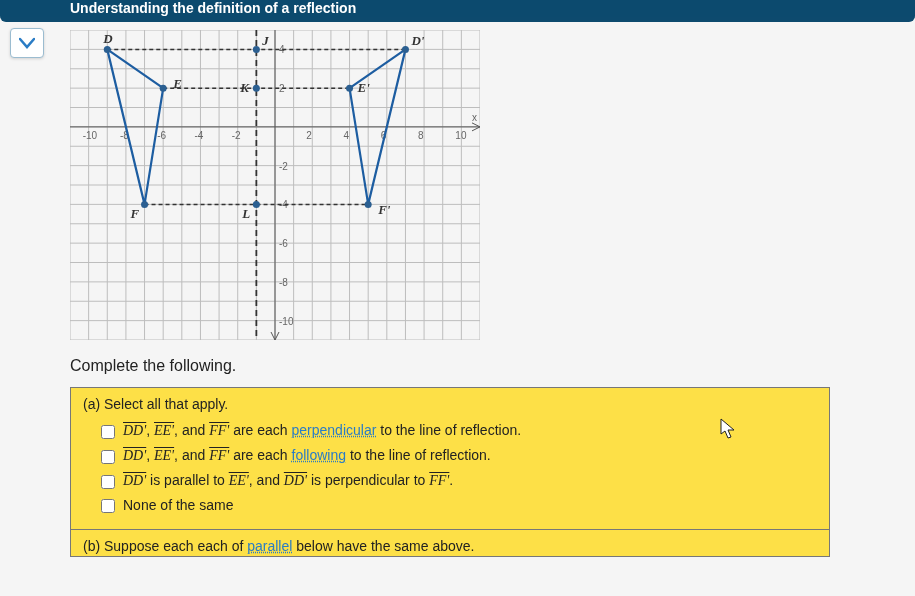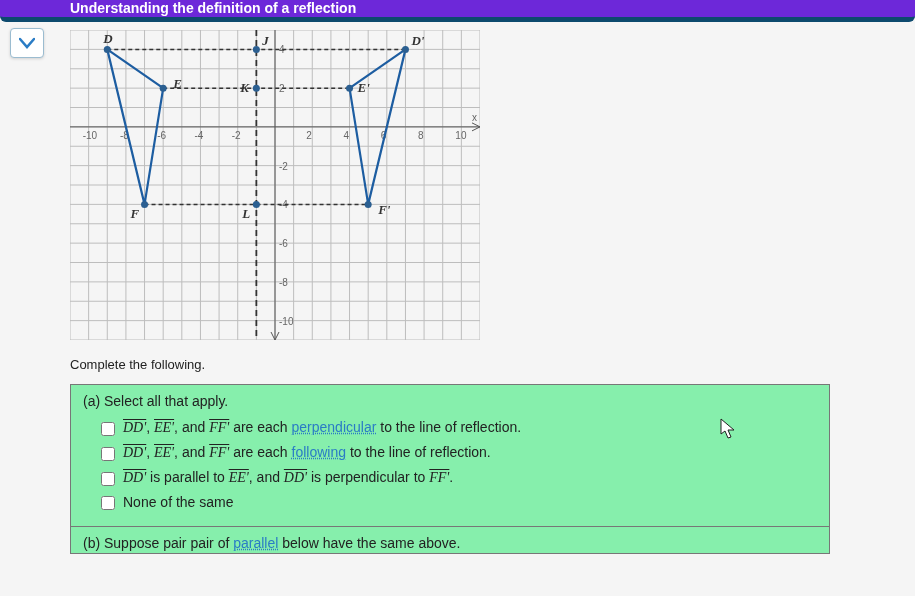--- a/index.html
+++ b/index.html
@@ -7,21 +7,21 @@
     font-family: Arial, Helvetica, sans-serif;
     background: #f5f5f5;
     width: 915px;
     height: 596px;
     overflow: hidden;
     position: relative;
     font-size: 14px;
     color: #333;
   }
   .header-bar {
-    background: #6d28d9;
+    background: #0c4a6e;
     color: #fff;
     height: 22px;
     font-size: 14px;
     font-weight: 700;
     padding-left: 70px;
     display: flex;
     align-items: flex-start;
     border-bottom: 5px solid #0d4a6e;
     border-radius: 0 0 6px 6px;
     position: relative;
@@ -44,26 +44,26 @@
   }
   .content {
     padding: 8px 30px 0 70px;
   }
   .graph-wrap {
     width: 410px;
     margin-bottom: 14px;
   }
   .instruction {
     margin: 8px 0 12px 0;
-    font-size: 13px;
+    font-size: 16px;
     color: #222;
   }
   .question-box {
     border: 1px solid #777;
-    background: #86efac;
+    background: #fde047;
     padding: 0;
     width: 760px;
   }
   .part {
     padding: 8px 12px 8px 12px;
   }
   .part + .part { border-top: 1px solid #777; }
   .part-label { font-size: 14px; margin-bottom: 10px; color:#222;}
   .opt { display:flex; align-items:flex-end; gap:8px; margin: 4px 0 8px 18px; font-size:14px; color:#222;}
   .opt input { width:14px; height:14px; }
@@ -218,21 +218,21 @@
       </label>
 
       <label class="opt">
         <input type="checkbox" style="">
         <span>None of the same</span>
       </label>
     </div>
 
     <div class="part" style="padding-bottom:2px;">
       <span class="part-label">
-        <span>(b) Suppose pair pair of </span><span class="link-term">parallel</span><span> below have the same above.</span>
+        <span>(b) Suppose each each of </span><span class="link-term">parallel</span><span> below have the same above.</span>
       </span>
     </div>
   </div>
 </div>
 
 <svg class="cursor" width="18" height="22">
   <path d="M1 1 L1 16 L5 13 L8 20 L11 19 L8 12 L14 12 Z" fill="#fff" stroke="#222" stroke-width="1"></path>
 </svg>
 
 </body></html>

